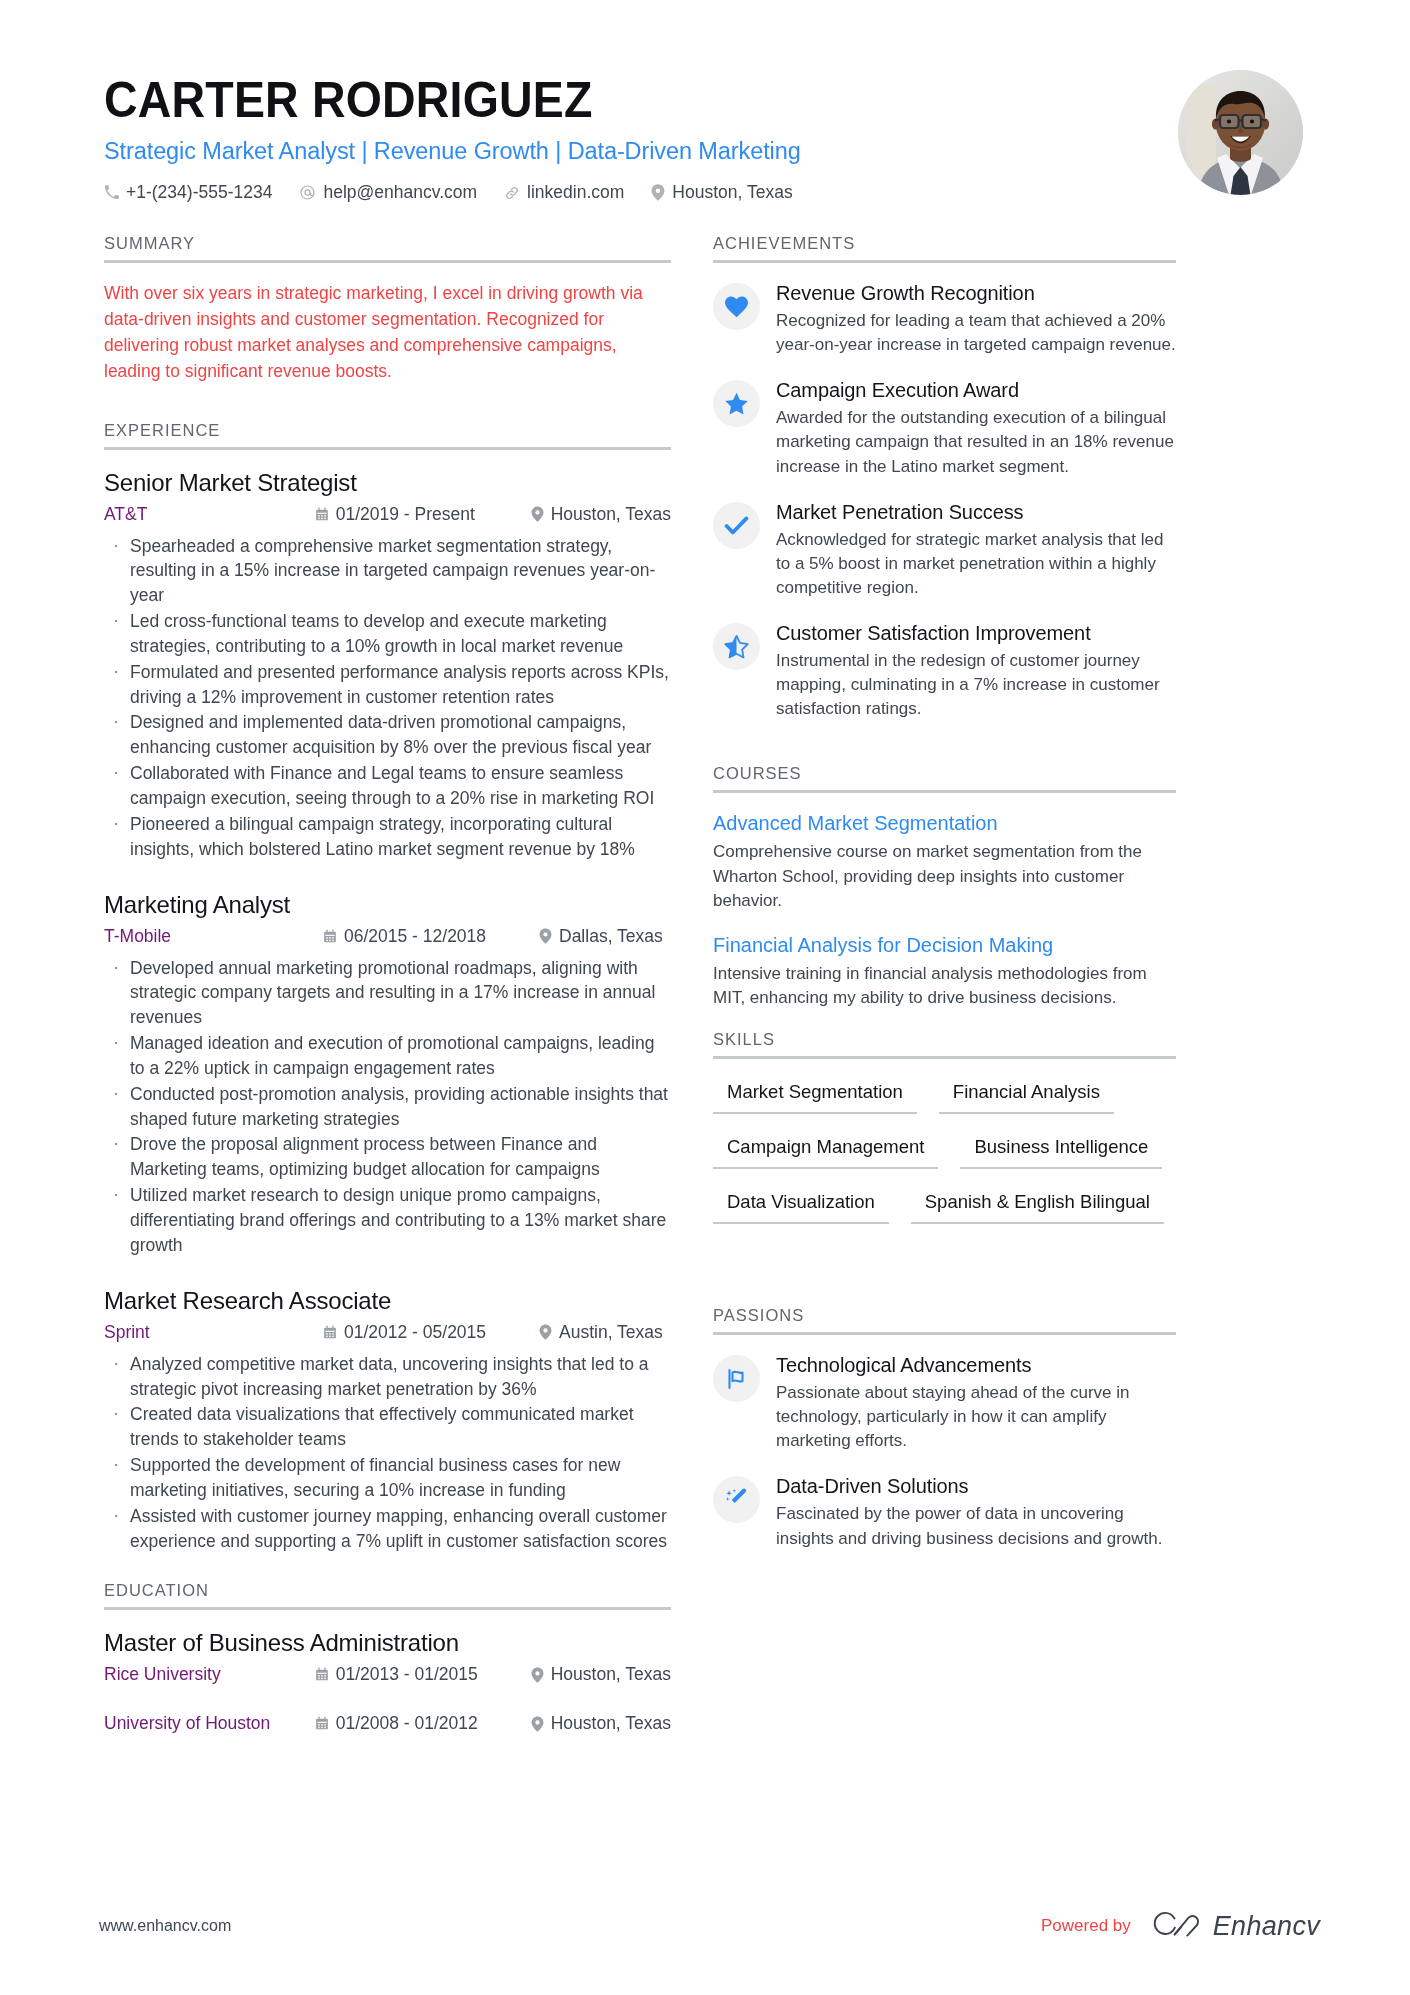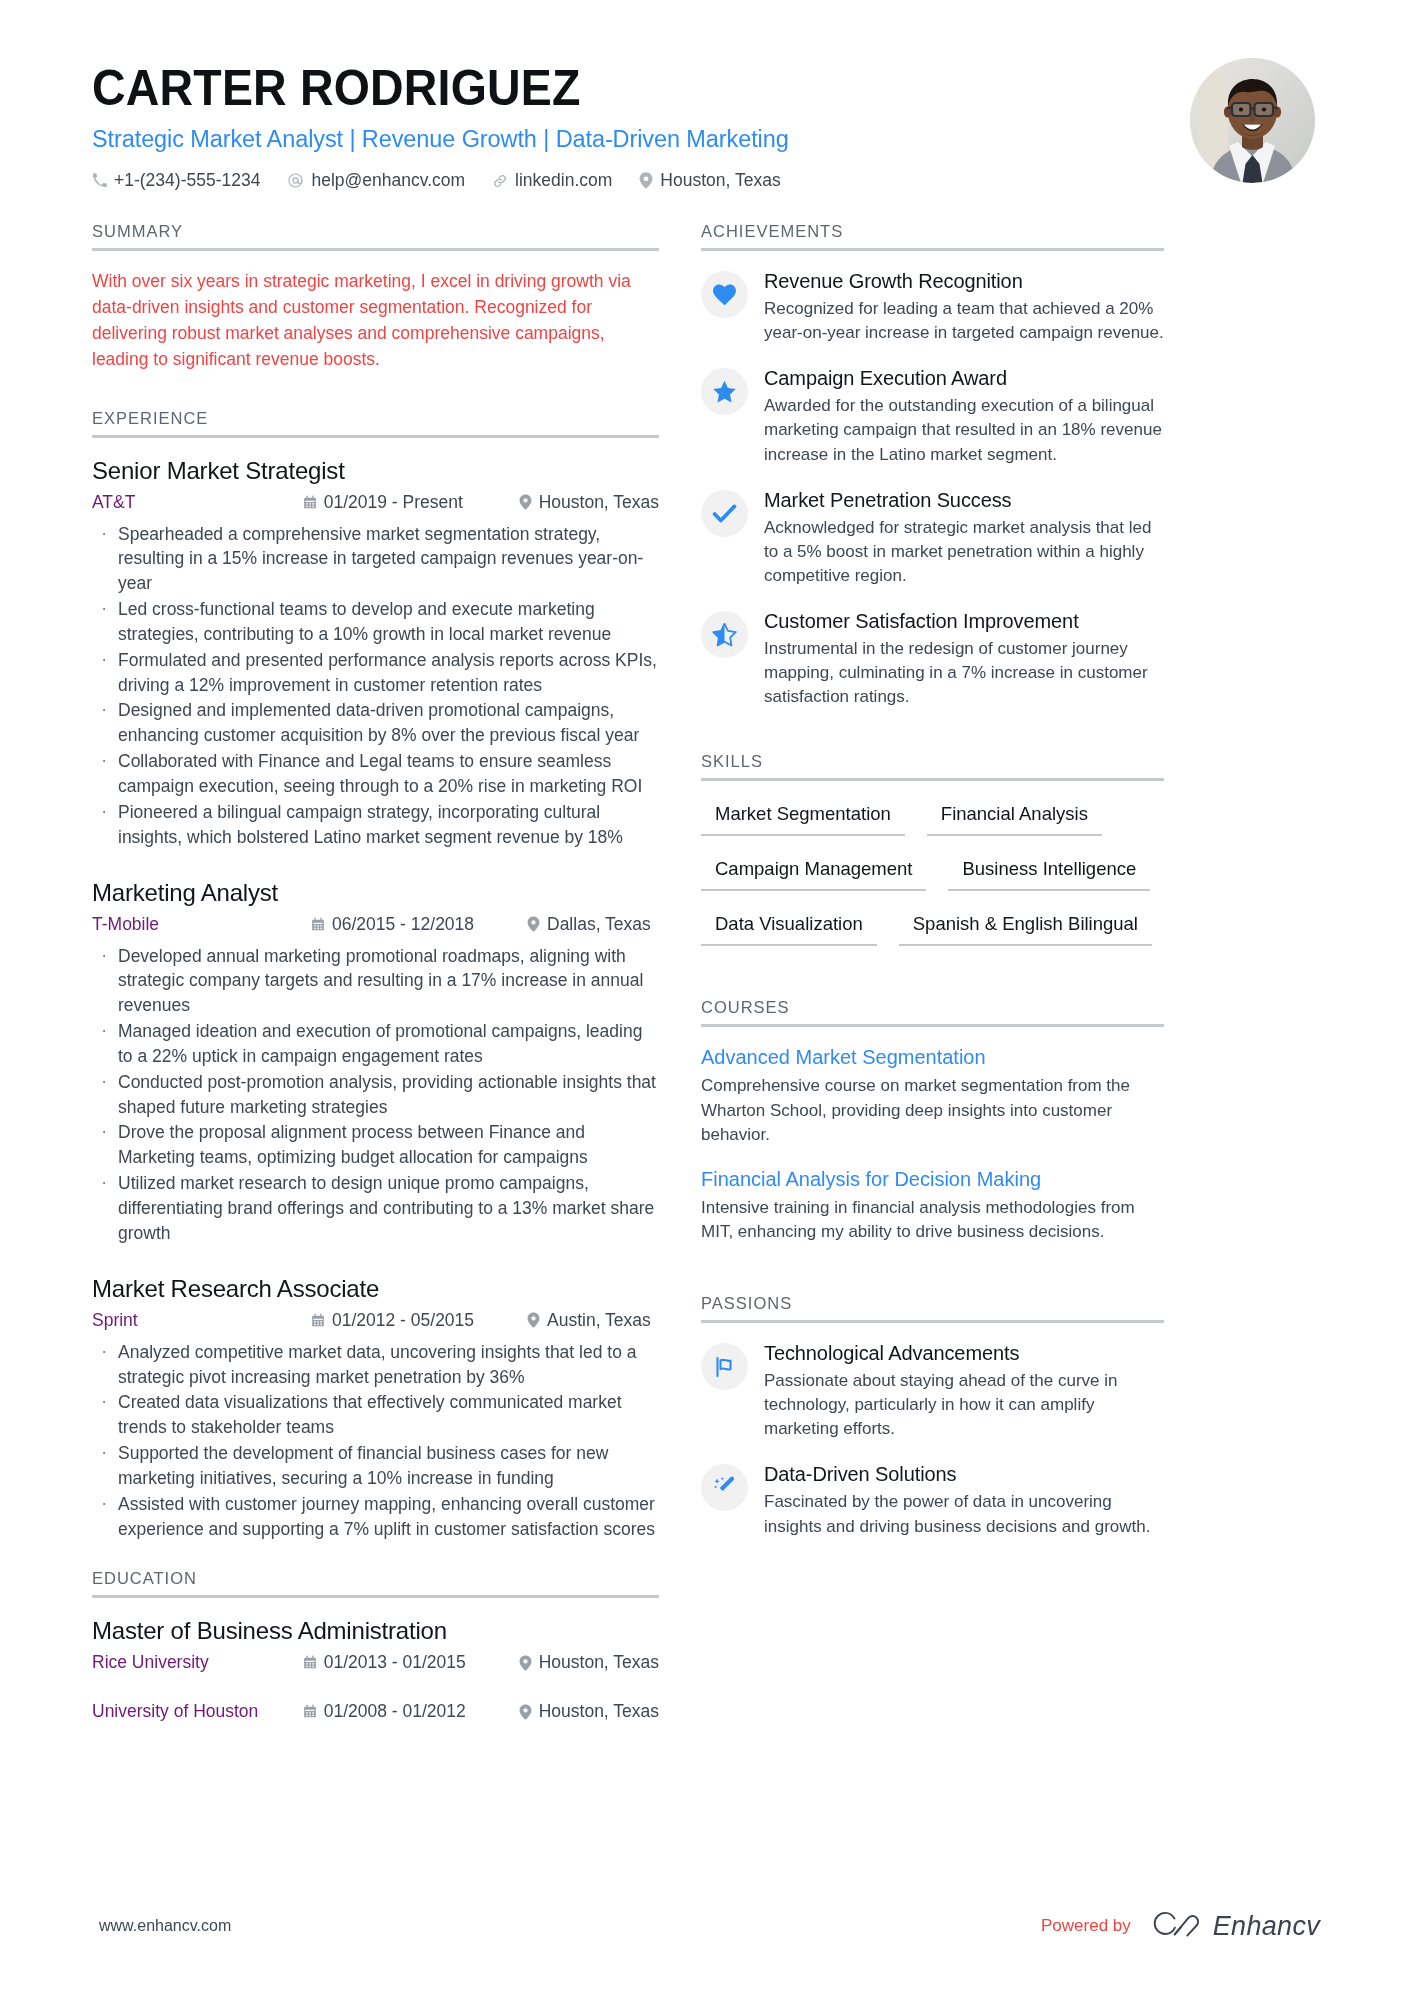--- a/index.html
+++ b/index.html
@@ -7,21 +7,21 @@
     width: 1410px;
     background: #ffffff;
     font-family: "Liberation Sans", "DejaVu Sans", sans-serif;
     -webkit-font-smoothing: antialiased;
   }
   .page {
     position: relative;
     width: 1410px;
     min-height: 1995px;
     background: #fff;
-    padding: 0;
+    padding: 12px;
   }
 
   
   .header {
     position: relative;
     padding: 62px 90px 0 92px;
     min-height: 200px;
   }
   .name {
     font-family: "Liberation Sans Narrow", "Liberation Sans", sans-serif;
@@ -602,44 +602,44 @@
           <div class="icon-body">
             <div class="icon-title">Customer Satisfaction Improvement</div>
             <div class="icon-desc">Instrumental in the redesign of customer journey mapping, culminating in a 7% increase in customer satisfaction ratings.</div>
           </div>
         </div>
       </div>
 
       <div class="sec-spacer-sm"></div>
 
       <div class="section">
+        <div class="sec-title">COURSES</div>
+        <div class="sec-rule"></div>
+
+        <div class="course">
+          <div class="course-title">Advanced Market Segmentation</div>
+          <div class="course-desc">Comprehensive course on market segmentation from the Wharton School, providing deep insights into customer behavior.</div>
+        </div>
+
+        <div class="course">
+          <div class="course-title">Financial Analysis for Decision Making</div>
+          <div class="course-desc">Intensive training in financial analysis methodologies from MIT, enhancing my ability to drive business decisions.</div>
+        </div>
+      </div>
+
+      <div class="section">
         <div class="sec-title">SKILLS</div>
         <div class="sec-rule"></div>
         <div class="skills-wrap">
           <div class="skill-tag">Market Segmentation</div>
           <div class="skill-tag">Financial Analysis</div>
           <div class="skill-tag">Campaign Management</div>
           <div class="skill-tag">Business Intelligence</div>
           <div class="skill-tag">Data Visualization</div>
           <div class="skill-tag">Spanish &amp; English Bilingual</div>
-        </div>
-      </div>
-
-      <div class="section">
-        <div class="sec-title">COURSES</div>
-        <div class="sec-rule"></div>
-
-        <div class="course">
-          <div class="course-title">Advanced Market Segmentation</div>
-          <div class="course-desc">Comprehensive course on market segmentation from the Wharton School, providing deep insights into customer behavior.</div>
-        </div>
-
-        <div class="course">
-          <div class="course-title">Financial Analysis for Decision Making</div>
-          <div class="course-desc">Intensive training in financial analysis methodologies from MIT, enhancing my ability to drive business decisions.</div>
         </div>
       </div>
 
       <div class="sec-spacer"></div>
 
       <div class="section">
         <div class="sec-title">PASSIONS</div>
         <div class="sec-rule"></div>
 
         <div class="icon-entry">

